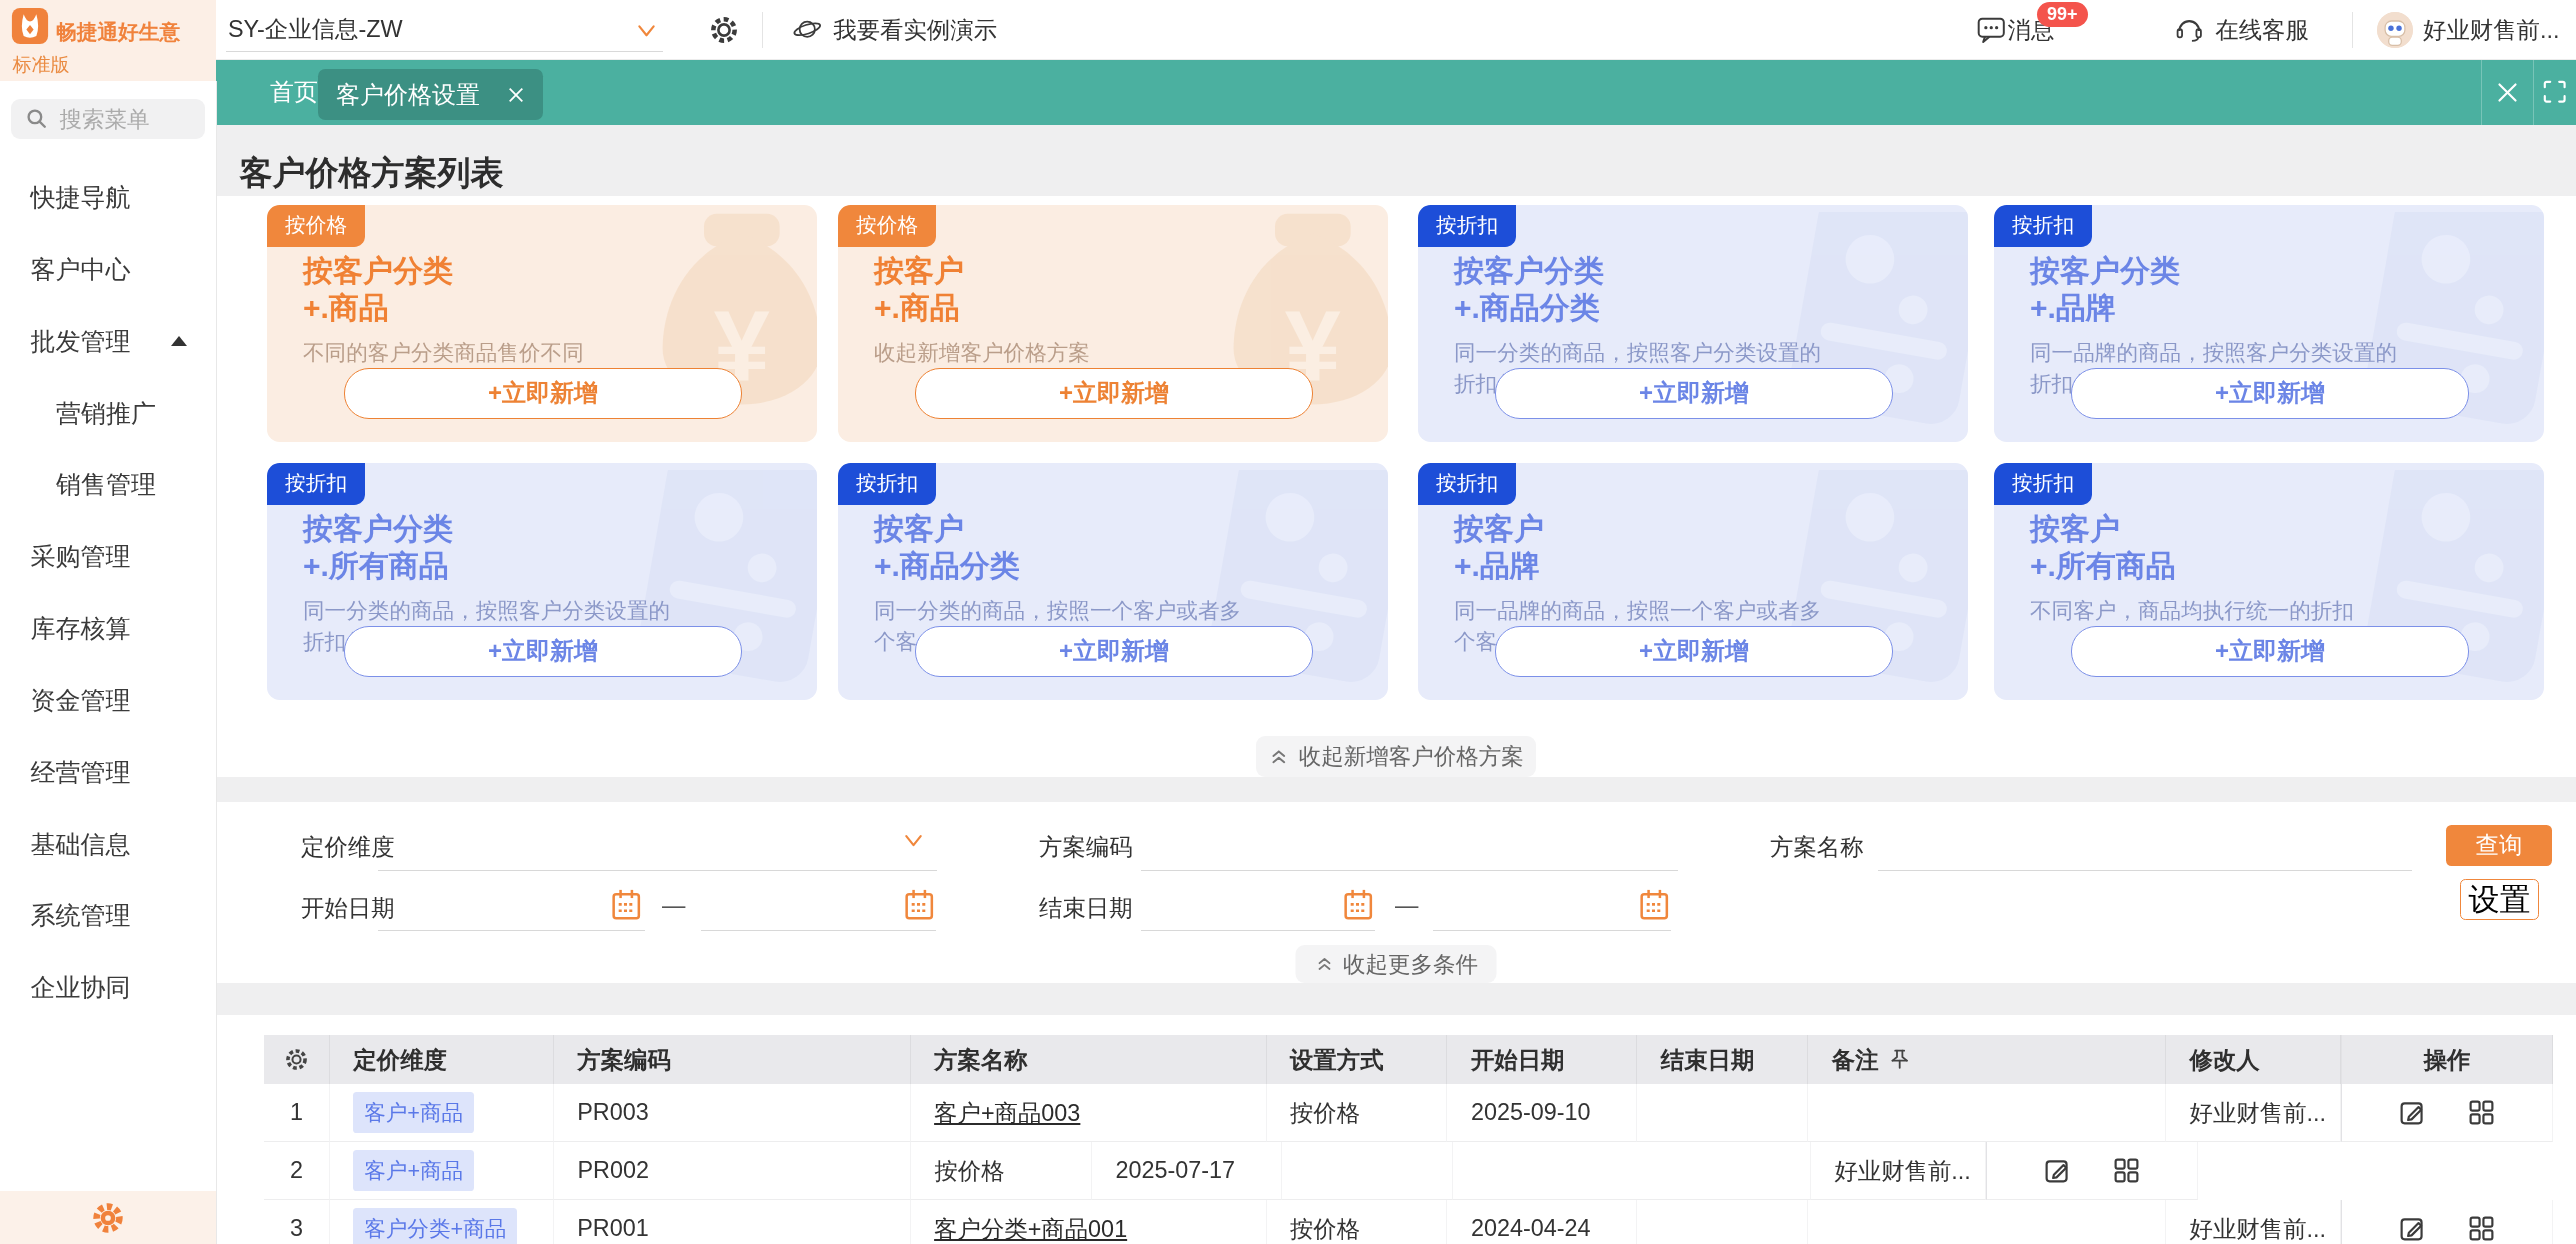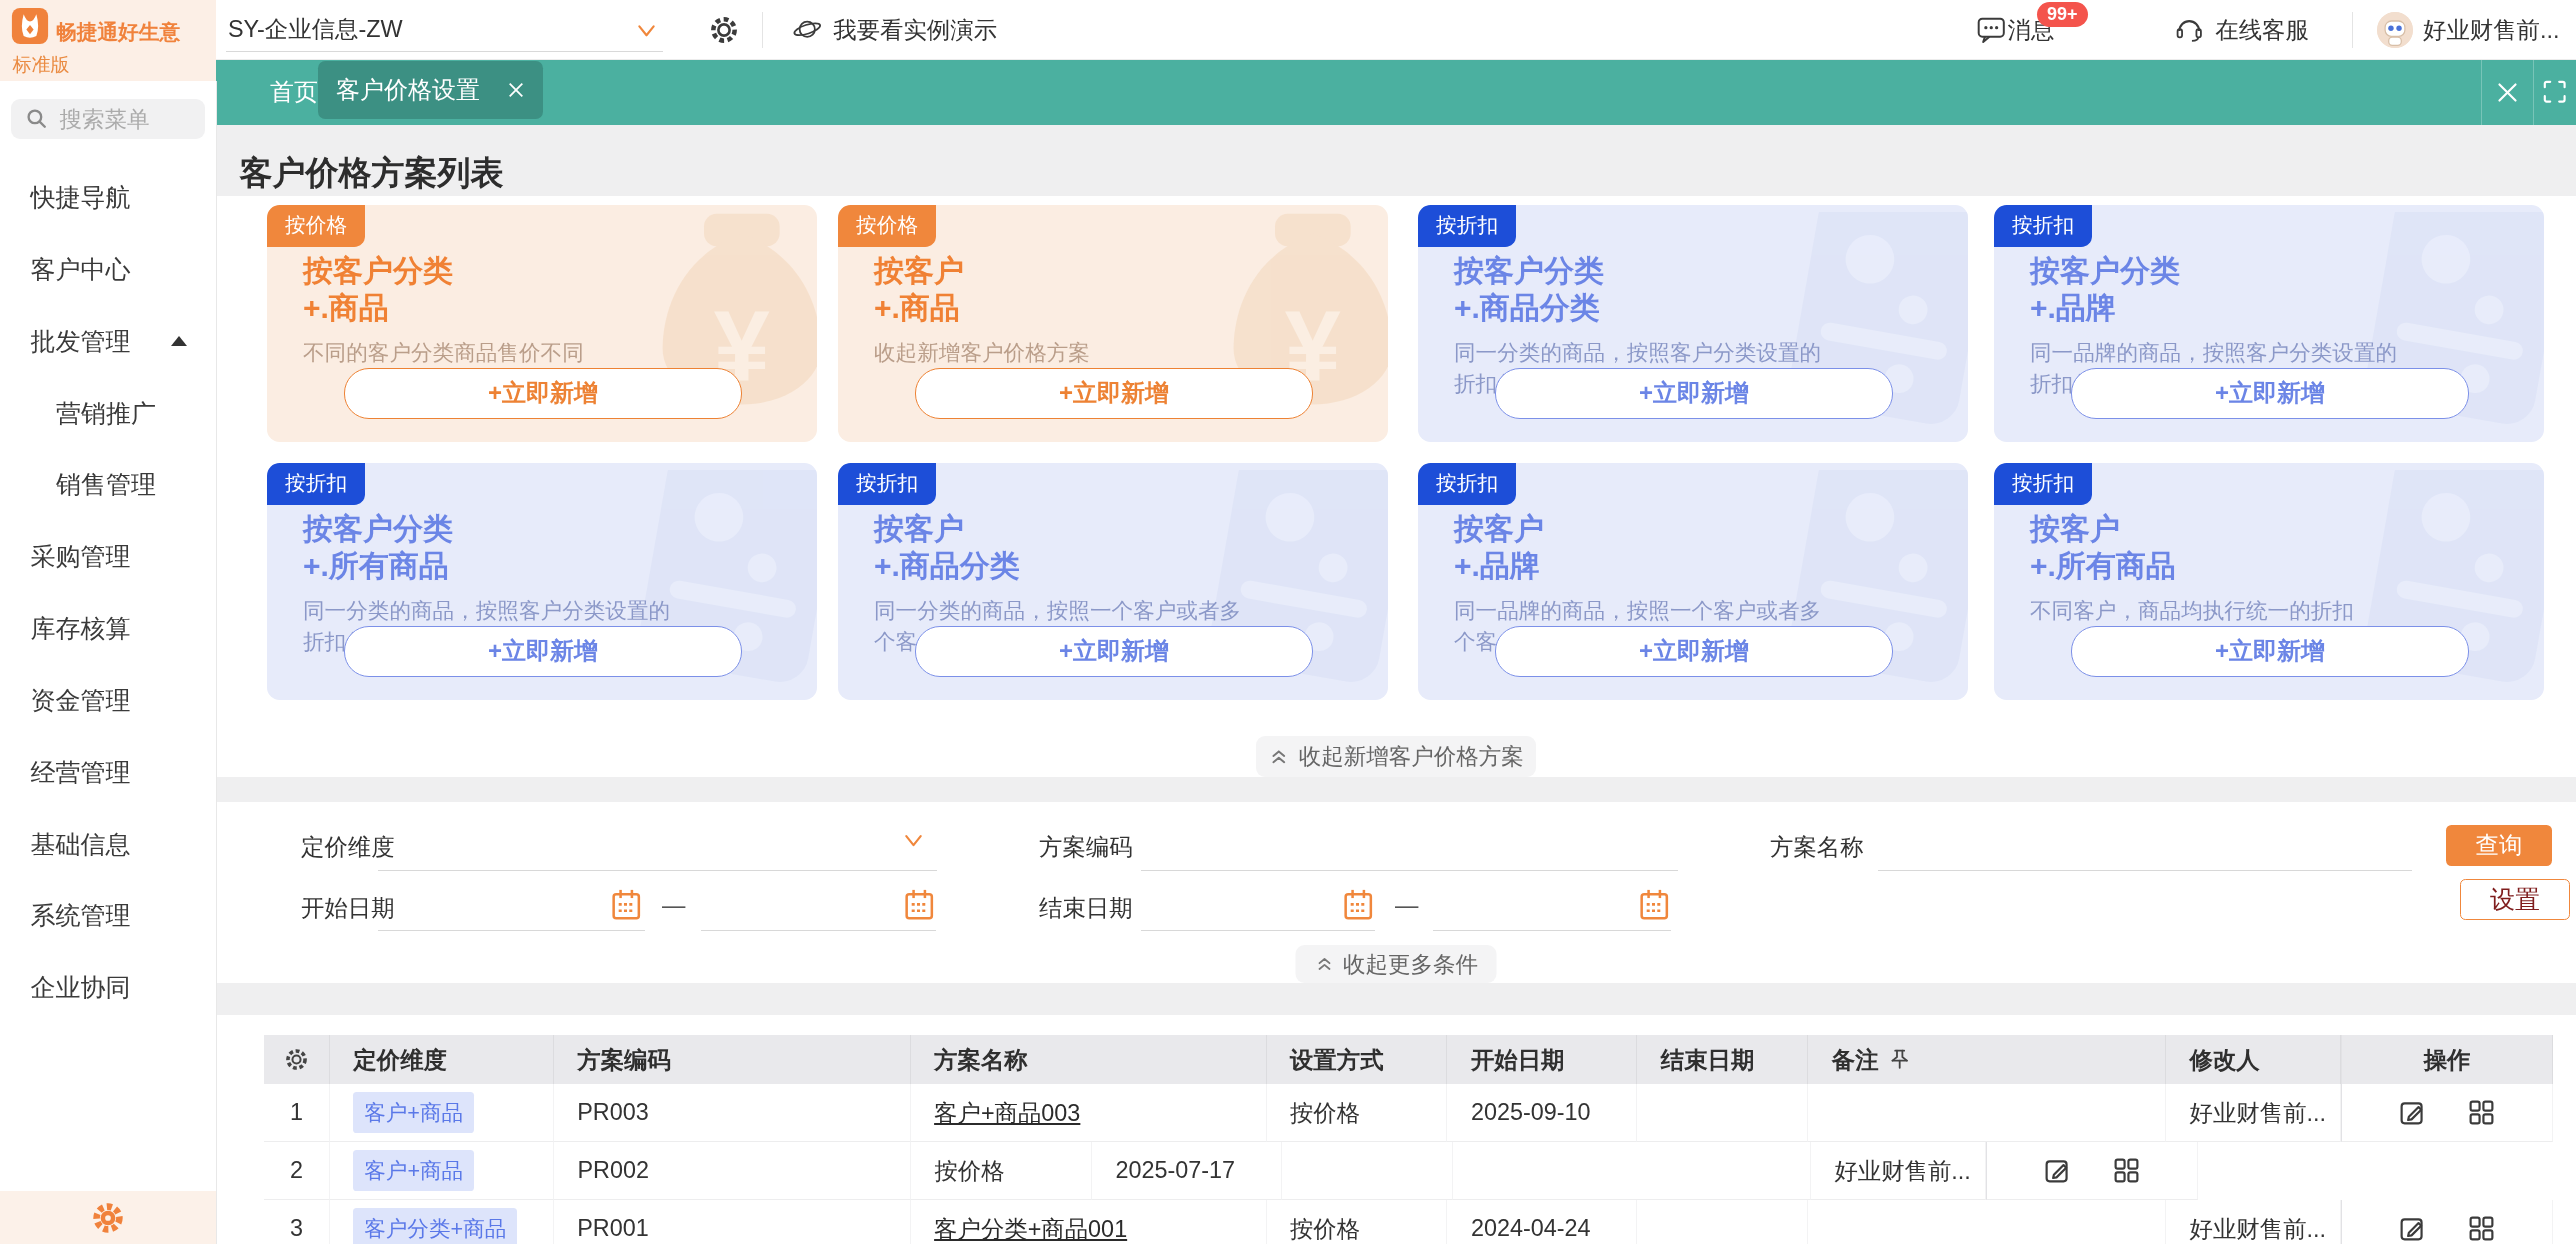--- a/index.html
+++ b/index.html
@@ -22,21 +22,21 @@
   #msg-group{position:absolute;left:1976px;top:0;height:59px;display:flex;align-items:center;gap:1px;font-size:23.4px;color:#333;}
   #msg-badge{position:absolute;left:2037px;top:1.8px;height:25px;line-height:25px;padding:0 10px;background:#F4544C;
              color:#fff;font-size:18px;font-weight:bold;border-radius:13.5px;z-index:7;}
   #support-group{position:absolute;left:2174px;top:0;height:59px;display:flex;align-items:center;gap:10.8px;font-size:23.4px;color:#333;}
   #avatar{position:absolute;left:2377px;top:11.7px;width:36px;height:36px;border-radius:50%;background:#F2DECE;overflow:hidden;}
   #user-name{position:absolute;left:2423px;top:0;height:59px;display:flex;align-items:center;font-size:23.4px;color:#333;}
 
   
   #tabbar{position:absolute;left:216px;top:59px;width:2360px;height:66px;background:#4BB0A0;}
   #tab-home{position:absolute;left:54px;top:0;height:66px;display:flex;align-items:center;font-size:24px;color:#fff;cursor:default;}
-  #tab-active{position:absolute;left:102px;top:2px;height:58px;background:#3C9083;border-radius:7.2px;
+  #tab-active{position:absolute;left:102px;top:10px;height:51px;background:#3C9083;border-radius:7.2px;
               display:flex;align-items:center;padding:0 18px;gap:27px;color:#fff;font-size:24px;}
   #tab-actions{position:absolute;right:0;top:0;height:66px;display:flex;align-items:center;}
   .tab-sep{width:0.9px;height:66px;background:rgba(255,255,255,0.25);}
   .tab-actbox{width:51px;height:66px;display:flex;align-items:center;justify-content:center;}
 
   
   #title-strip{position:absolute;left:216px;top:138px;width:2360px;height:70px;background:#EFEFF0;}
   #page-title{position:absolute;left:23.4px;top:12.6px;font-size:33px;font-weight:bold;color:#2d2d2d;}
 
   
@@ -65,22 +65,22 @@
   #filter-collapse{bottom:0;width:201px;height:38px;}
 
   
   #filter-panel{position:absolute;left:216px;top:802px;width:2360px;height:181px;background:#fff;}
   .f-label{position:absolute;font-size:23.4px;color:#333;}
   .f-line{position:absolute;height:0.9px;background:#d8d8d8;}
   .f-icon{position:absolute;}
   .f-dash{position:absolute;font-size:23.4px;color:#555;}
   #btn-query{position:absolute;left:2230px;top:22.5px;width:106px;height:41px;background:#F0873C;color:#fff;
              font-size:23.4px;border-radius:5.4px;display:flex;align-items:center;justify-content:center;cursor:pointer;}
-  #btn-settings{position:absolute;left:2244px;top:77px;width:110px;height:41px;background:#fff;color:#7f1d1d;
-             border:1.8px solid #F0873C;box-sizing:border-box;font-size:25px;border-radius:5.4px;display:flex;align-items:center;justify-content:center;cursor:pointer;}
+  #btn-settings{position:absolute;left:2244px;top:77px;width:79px;height:41px;background:#fff;color:#000000;
+             border:1.8px solid #F0873C;box-sizing:border-box;font-size:31px;border-radius:5.4px;display:flex;align-items:center;justify-content:center;cursor:pointer;}
 
   
   #table-panel{position:absolute;left:216px;top:1015px;width:2360px;height:230px;background:#fff;overflow:hidden;}
   #table{position:absolute;left:48px;top:20px;width:2289px;}
   .t-row{display:flex;}
   .t-cell{box-sizing:border-box;display:flex;align-items:center;font-size:23.4px;overflow:hidden;white-space:nowrap;}
   #t-head .t-cell{height:49px;background:#E9E9EC;font-weight:bold;color:#2f2f2f;border-right:0.9px solid #dcdcdf;}
   .t-body-row .t-cell{height:58px;background:#fff;border-bottom:0.9px solid #ededee;border-right:0.9px solid #f3f3f4;color:#333;}
   .t-cell.pad{padding-left:23.4px;}
   .t-cell.center{justify-content:center;}

